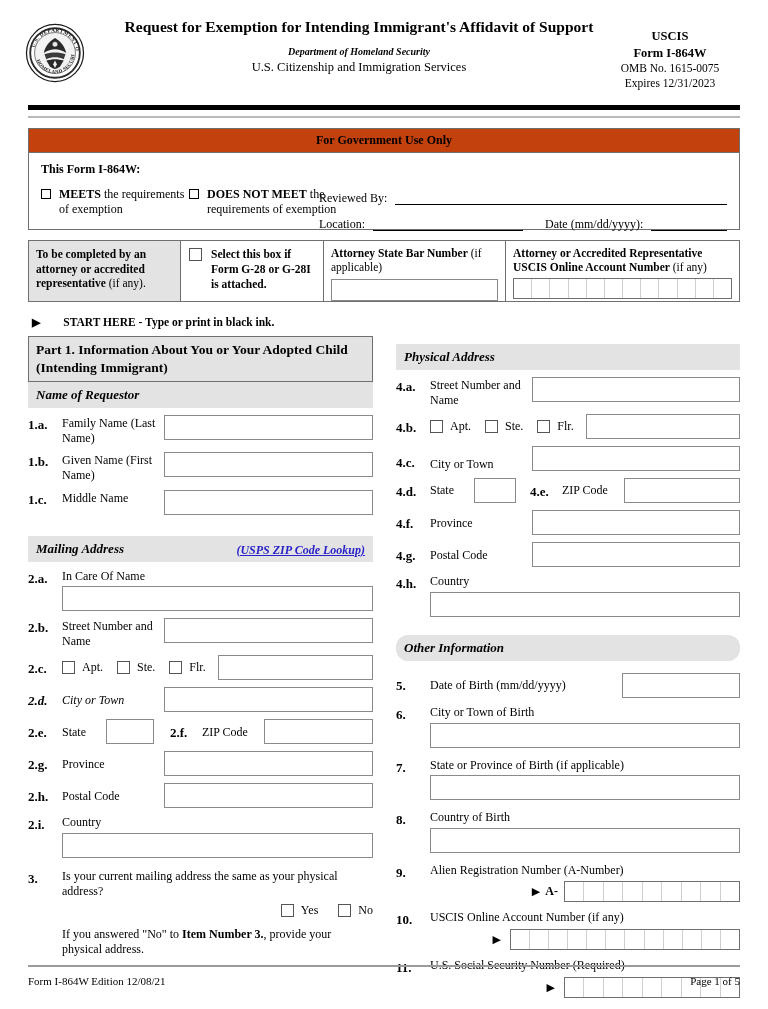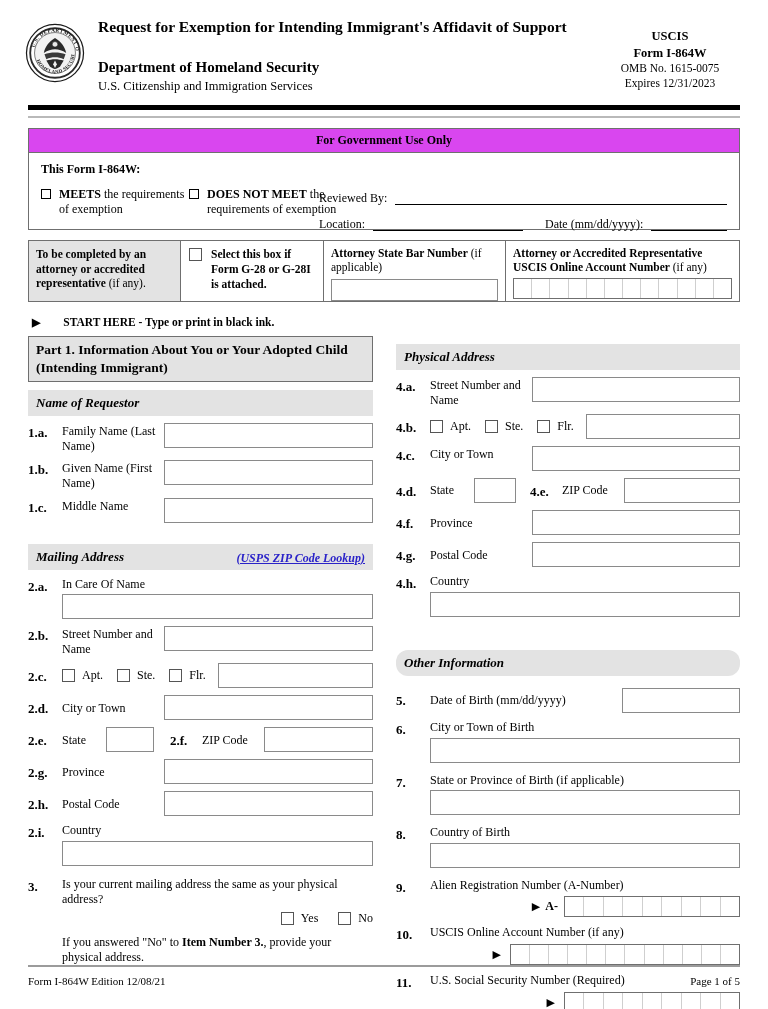--- a/index.html
+++ b/index.html
@@ -12,27 +12,27 @@
     position: relative;
     overflow: hidden;
   }
 
   
   .header { position: relative; height: 112px; padding: 12px 28px 0 28px; }
   .seal {
     position: absolute; left: 24px; top: 22px;
     width: 62px; height: 62px;
   }
-  .title-block { text-align: left; padding: 0 120px 0 70px; }
+  .title-block { text-align: center; padding: 0 120px 0 70px; }
   .form-title {
     font-weight: bold; font-size: 15.5px; line-height: 1.22;
     margin-top: 6px;
   }
   .dhs {
-    font-weight: bold; font-size: 15px; margin-top: 22px;
+    font-weight: bold; font-size: 10px; margin-top: 9px; font-style: italic;
   }
   .uscis-sub { font-size: 12.5px; margin-top: 3px; }
   .uscis-block {
     position: absolute; right: 28px; top: 28px;
     width: 140px; text-align: center; line-height: 1.32;
   }
   .uscis-block .b1 { font-weight: bold; font-size: 12.5px; }
   .uscis-block .b2 { font-weight: bold; font-size: 12.5px; }
   .uscis-block .b3 { font-size: 11.5px; }
   .uscis-block .b4 { font-size: 11.5px; }
@@ -45,21 +45,21 @@
     position: absolute; left: 28px; right: 28px; top: 116px;
     height: 2px; background: #b9b9b9;
   }
 
   
   .gov-box {
     position: absolute; left: 28px; top: 128px; width: 712px;
     border: 1.5px solid #6f6f6f;
   }
   .gov-head {
-    background: #d946ef; border-bottom: 1.5px solid #6f6f6f;
+    background: #c2410c; border-bottom: 1.5px solid #6f6f6f;
     text-align: center; font-weight: bold; font-size: 12px;
     padding: 4px 0 4px 0;
   }
   .gov-body { padding: 9px 12px 10px 12px; position: relative; height: 76px; }
   .this-form { font-weight: bold; font-size: 12px; }
   .gov-checks { display: flex; margin-top: 10px; }
   .gov-chk-col { width: 148px; position: relative; padding-left: 18px; font-size: 12px; line-height: 1.26; }
   .gov-chk-col .cb { position: absolute; left: 0; top: 2px; }
   .gov-chk-col b { font-weight: bold; }
   .gov-right { position: absolute; left: 290px; top: 38px; right: 12px; font-size: 12px; }
@@ -280,21 +280,21 @@
 <div class="start-here">
   <span class="tri">▶</span>
   <span class="nm">START HERE</span>
   <span>- Type or print in black ink.</span>
 </div>
 
 <div class="col-left">
 
   <div class="part-head">Part 1.  Information About You or Your Adopted Child (Intending Immigrant)</div>
 
-  <div class="sec-head" style="margin-top:8px;">Name of Requestor</div>
+  <div class="sec-head" style="margin-top:0;">Name of Requestor</div>
 
   <div class="row">
     <div class="num">1.a.</div>
     <div class="lbl lbl-w">Family Name (Last Name)</div>
     <div class="box"></div>
   </div>
 
   <div class="row">
     <div class="num">1.b.</div>
     <div class="lbl lbl-w">Given Name (First Name)</div>
@@ -332,21 +332,21 @@
       <span class="cb-lg"></span>
       <span>Apt.</span>
       <span class="cb-lg" style="margin-left:8px;"></span>
       <span>Ste.</span>
       <span class="cb-lg" style="margin-left:8px;"></span>
       <span>Flr.</span>
       <span class="box"></span>
     </div>
   </div>
 
-  <div class="row" style="align-items:center;">
+  <div class="row" style="align-items:center;font-style:italic;">
     <div class="num">2.d.</div>
     <div class="lbl lbl-w">City or Town</div>
     <div class="box"></div>
   </div>
 
   <div class="row" style="align-items:center;">
     <div class="num">2.e.</div>
     <div class="lbl" style="width:44px;">State</div>
     <div class="box" style="flex:none; width:48px;"></div>
     <div class="num" style="width:32px; margin-left:16px;">2.f.</div>
@@ -407,21 +407,21 @@
       <span class="cb-lg"></span>
       <span>Apt.</span>
       <span class="cb-lg" style="margin-left:8px;"></span>
       <span>Ste.</span>
       <span class="cb-lg" style="margin-left:8px;"></span>
       <span>Flr.</span>
       <span class="box"></span>
     </div>
   </div>
 
-  <div class="row" style="align-items:flex-start;">
+  <div class="row" style="align-items:flex-end;">
     <div class="num">4.c.</div>
     <div class="lbl lbl-w">City or Town</div>
     <div class="box"></div>
   </div>
 
   <div class="row" style="align-items:center;">
     <div class="num">4.d.</div>
     <div class="lbl" style="width:44px;">State</div>
     <div class="box" style="flex:none; width:42px;"></div>
     <div class="num" style="width:32px; margin-left:14px;">4.e.</div>
@@ -442,21 +442,21 @@
   </div>
 
   <div class="row">
     <div class="num">4.h.</div>
     <div class="stack">
       <div class="lbl">Country</div>
       <div class="box-full"></div>
     </div>
   </div>
 
-  <div class="sec-head" style="margin-top:33px;border-radius:12px;">Other Information</div>
+  <div class="sec-head" style="margin-top:18px;border-radius:12px;">Other Information</div>
 
   <div class="row" style="align-items:center; margin-top:12px;">
     <div class="num">5.</div>
     <div class="lbl" style="width:192px;">Date of Birth (mm/dd/yyyy)</div>
     <div class="box"></div>
   </div>
 
   <div class="row">
     <div class="num">6.</div>
     <div class="stack">

